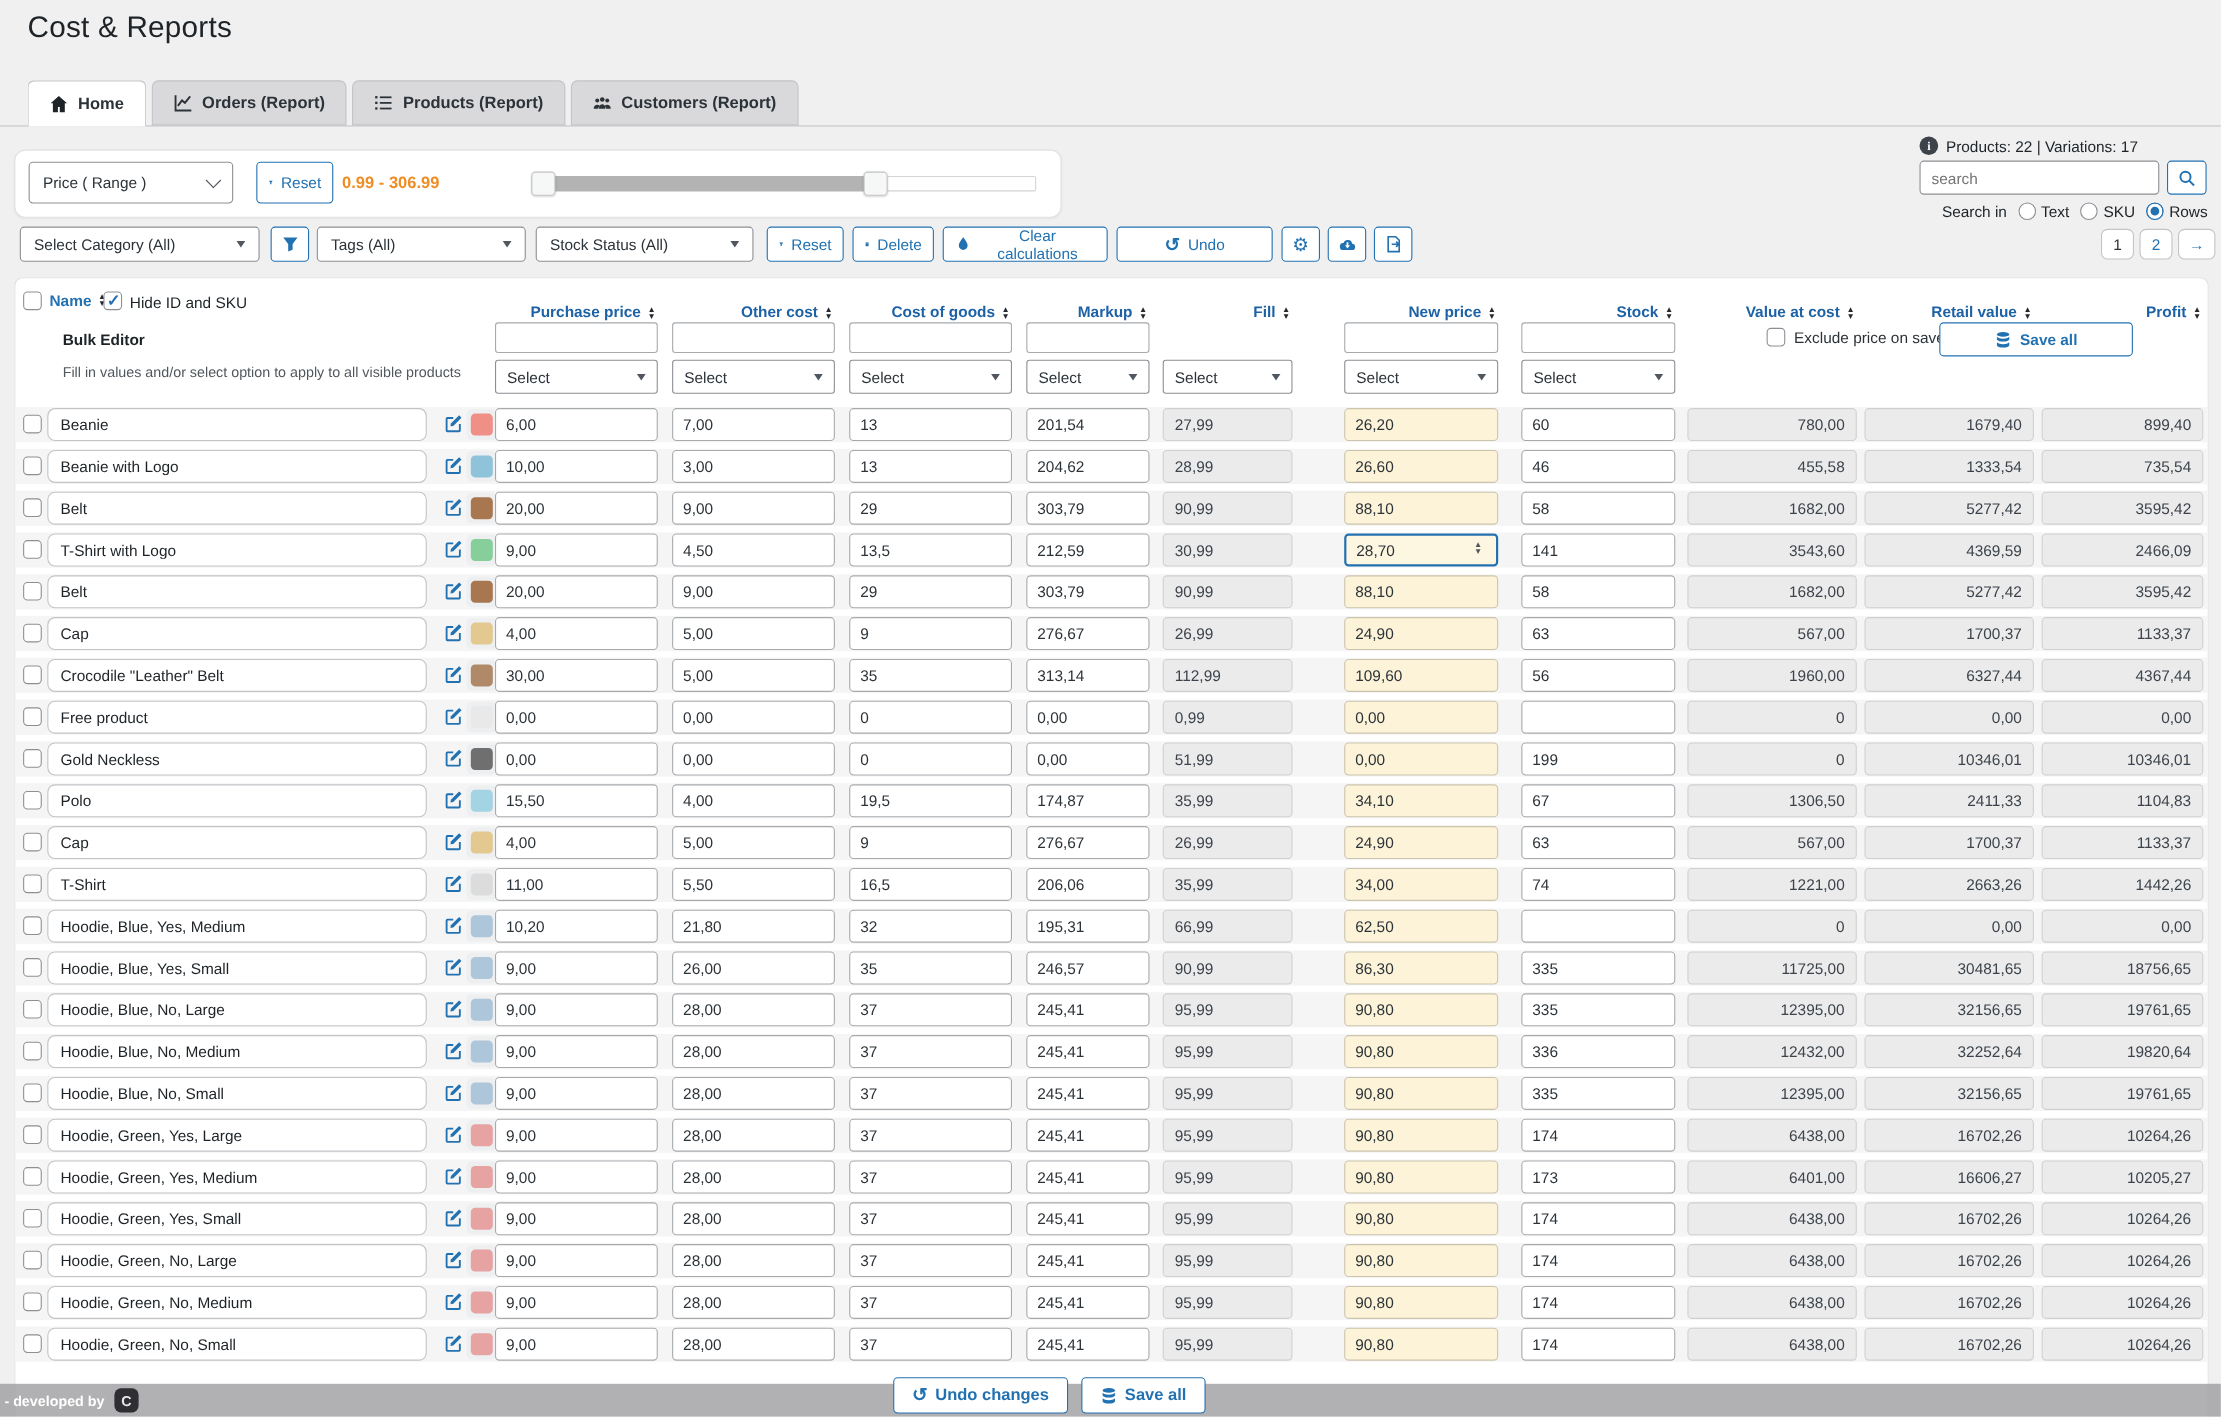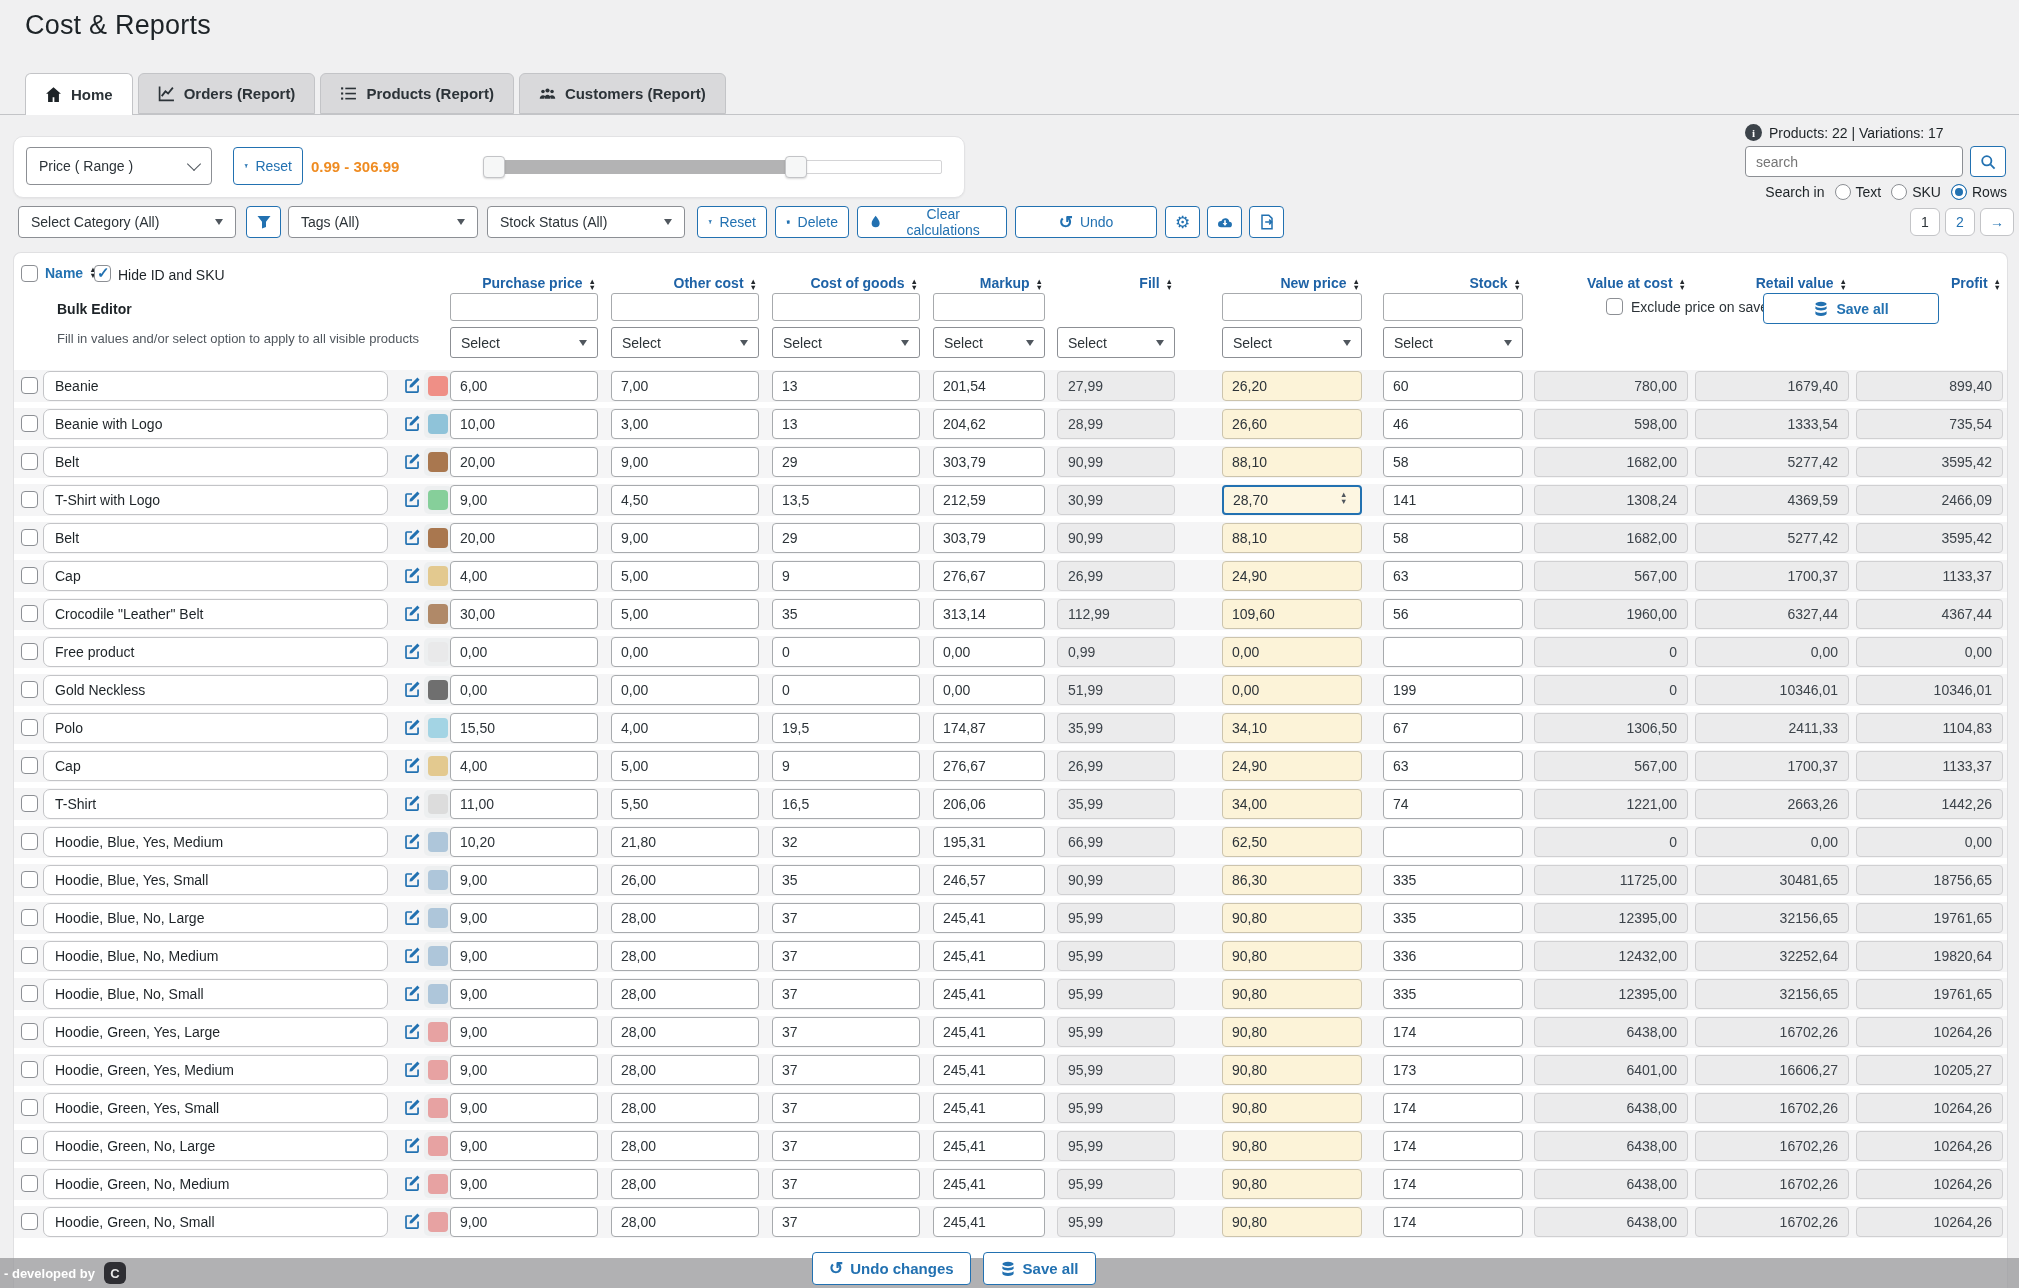--- a/index.html
+++ b/index.html
@@ -499,21 +499,21 @@
         <span class="thumb">
           <span class="thumbin" style="background: rgb(143, 195, 217);"></span>
         </span>
         <input class="cell in c-purchase" value="10,00" style="">
         <input class="cell in c-other" value="3,00" style="">
         <input class="cell in c-cog" value="13" style="">
         <input class="cell in c-markup" value="204,62" style="">
         <div class="cell ro c-price">28,99</div>
         <input class="cell yellow c-newprice" value="26,60" style="">
         <input class="cell in c-stock" value="46" style="">
-        <div class="cell ro right c-vac">598,00</div>
+        <div class="cell ro right c-vac">455,58</div>
         <div class="cell ro right c-retail">1333,54</div>
         <div class="cell ro right c-profit">735,54</div>
       </div>
       <div class="prow">
         <span class="cb rowcb"></span>
         <input class="namebox" value="Belt" style="">
         <span class="editic">
           <svg viewBox="0 0 18 18">
             <path d="M3 4.5A1.5 1.5 0 0 1 4.5 3h5v1.6H4.6v9.8h9.8V9H16v5.5a1.5 1.5 0 0 1-1.5 1.5h-10A1.5 1.5 0 0 1 3 14.5z" fill="#2271b1"></path>
             <path d="M7.5 8.6 14.6 1.5l2 2L9.5 10.6l-2.4.4z" fill="#2271b1"></path>
@@ -549,21 +549,21 @@
         <input class="cell in c-other" value="4,50" style="">
         <input class="cell in c-cog" value="13,5" style="">
         <input class="cell in c-markup" value="212,59" style="">
         <div class="cell ro c-price">30,99</div>
         <span class="spin">
           <span>▲</span>
           <span>▼</span>
         </span>
         <input class="cell yellow c-newprice focus" value="28,70" style="">
         <input class="cell in c-stock" value="141" style="">
-        <div class="cell ro right c-vac">1308,24</div>
+        <div class="cell ro right c-vac">3543,60</div>
         <div class="cell ro right c-retail">4369,59</div>
         <div class="cell ro right c-profit">2466,09</div>
       </div>
       <div class="prow">
         <span class="cb rowcb"></span>
         <input class="namebox" value="Belt" style="">
         <span class="editic">
           <svg viewBox="0 0 18 18">
             <path d="M3 4.5A1.5 1.5 0 0 1 4.5 3h5v1.6H4.6v9.8h9.8V9H16v5.5a1.5 1.5 0 0 1-1.5 1.5h-10A1.5 1.5 0 0 1 3 14.5z" fill="#2271b1"></path>
             <path d="M7.5 8.6 14.6 1.5l2 2L9.5 10.6l-2.4.4z" fill="#2271b1"></path>

